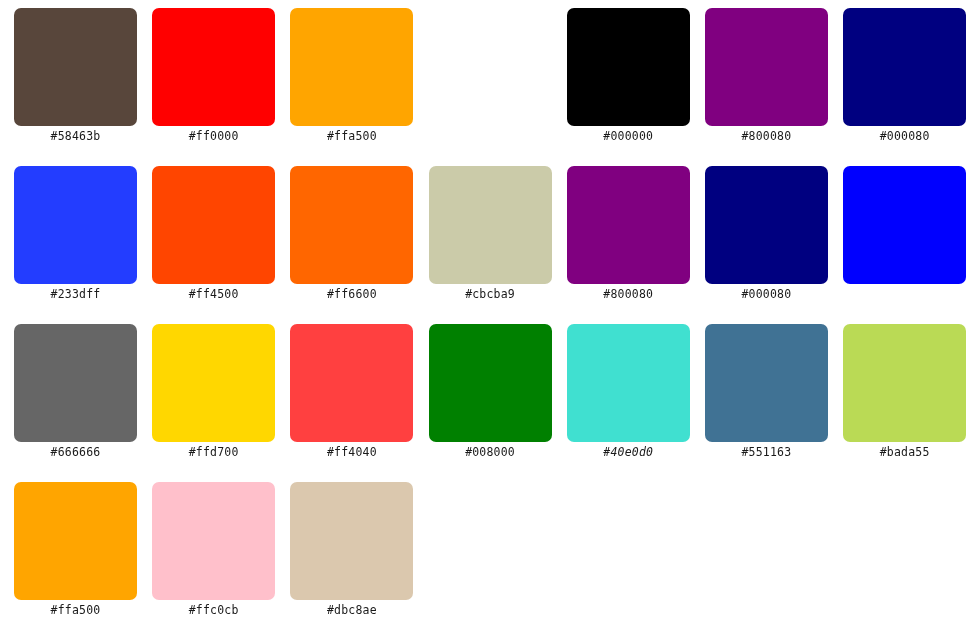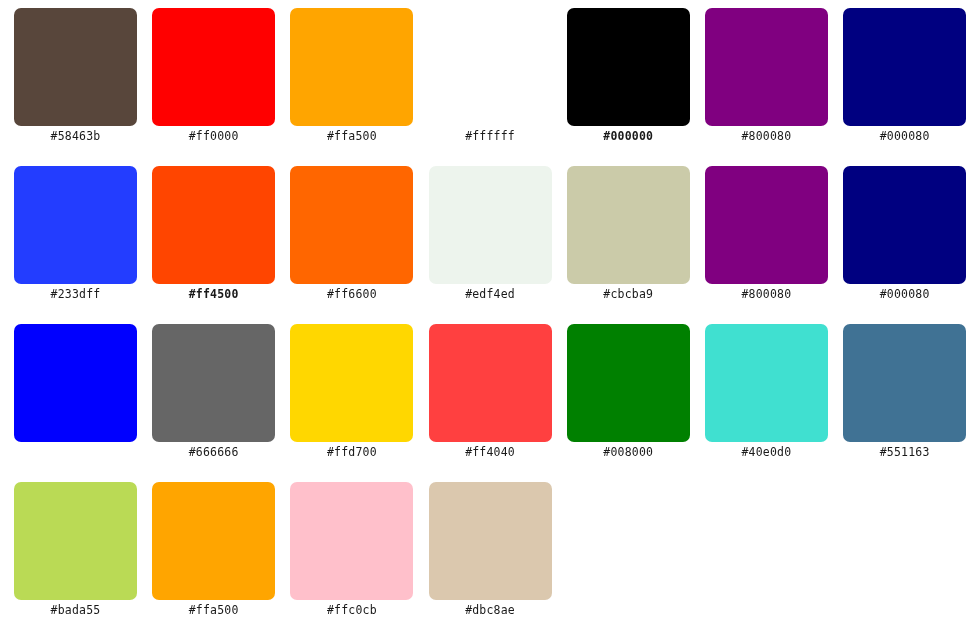--- a/index.html
+++ b/index.html
@@ -63,49 +63,44 @@
     <div class="swatch-cell">
       <div class="swatch-chip" style="background: rgb(255, 0, 0);"></div>
       <div class="swatch-label" style="color: rgb(26, 26, 26);">#ff0000</div>
     </div>
     <div class="swatch-cell">
       <div class="swatch-chip" style="background: rgb(255, 165, 0);"></div>
       <div class="swatch-label" style="color: rgb(26, 26, 26);">#ffa500</div>
     </div>
     <div class="swatch-cell">
       <div class="swatch-chip" style="background: rgb(255, 255, 255);"></div>
-      <div class="swatch-label" style="color: rgb(26, 26, 26);">#ffffff</div>
     </div>
     <div class="swatch-cell">
       <div class="swatch-chip" style="background: rgb(0, 0, 0);"></div>
-      <div class="swatch-label" style="color: rgb(26, 26, 26); font-weight: bold;">#000000</div>
+      <div class="swatch-label" style="color: rgb(26, 26, 26);">#000000</div>
     </div>
     <div class="swatch-cell">
       <div class="swatch-chip" style="background: rgb(128, 0, 128);"></div>
       <div class="swatch-label" style="color: rgb(26, 26, 26);">#800080</div>
     </div>
     <div class="swatch-cell">
       <div class="swatch-chip" style="background: rgb(0, 0, 128);"></div>
       <div class="swatch-label" style="color: rgb(26, 26, 26);">#000080</div>
     </div>
     <div class="swatch-cell">
       <div class="swatch-chip" style="background: rgb(35, 61, 255);"></div>
       <div class="swatch-label" style="color: rgb(26, 26, 26);">#233dff</div>
     </div>
     <div class="swatch-cell">
       <div class="swatch-chip" style="background: rgb(255, 69, 0);"></div>
-      <div class="swatch-label" style="color: rgb(26, 26, 26); font-weight: bold;">#ff4500</div>
+      <div class="swatch-label" style="color: rgb(26, 26, 26);">#ff4500</div>
     </div>
     <div class="swatch-cell">
       <div class="swatch-chip" style="background: rgb(255, 102, 0);"></div>
       <div class="swatch-label" style="color: rgb(26, 26, 26);">#ff6600</div>
-    </div>
-    <div class="swatch-cell">
-      <div class="swatch-chip" style="background: rgb(237, 244, 237);"></div>
-      <div class="swatch-label" style="color: rgb(26, 26, 26);">#edf4ed</div>
     </div>
     <div class="swatch-cell">
       <div class="swatch-chip" style="background: rgb(203, 203, 169);"></div>
       <div class="swatch-label" style="color: rgb(26, 26, 26);">#cbcba9</div>
     </div>
     <div class="swatch-cell">
       <div class="swatch-chip" style="background: rgb(128, 0, 128);"></div>
       <div class="swatch-label" style="color: rgb(26, 26, 26);">#800080</div>
     </div>
     <div class="swatch-cell">
@@ -126,21 +121,21 @@
     <div class="swatch-cell">
       <div class="swatch-chip" style="background: rgb(255, 64, 64);"></div>
       <div class="swatch-label" style="color: rgb(26, 26, 26);">#ff4040</div>
     </div>
     <div class="swatch-cell">
       <div class="swatch-chip" style="background: rgb(0, 128, 0);"></div>
       <div class="swatch-label" style="color: rgb(26, 26, 26);">#008000</div>
     </div>
     <div class="swatch-cell">
       <div class="swatch-chip" style="background: rgb(64, 224, 208);"></div>
-      <div class="swatch-label" style="color: rgb(26, 26, 26);">#40e0d0</div>
+      <div class="swatch-label" style="color: rgb(26, 26, 26); font-style: italic;">#40e0d0</div>
     </div>
     <div class="swatch-cell">
       <div class="swatch-chip" style="background: rgb(64, 114, 148);"></div>
       <div class="swatch-label" style="color: rgb(26, 26, 26);">#551163</div>
     </div>
     <div class="swatch-cell">
       <div class="swatch-chip" style="background: rgb(186, 218, 85);"></div>
       <div class="swatch-label" style="color: rgb(26, 26, 26);">#bada55</div>
     </div>
     <div class="swatch-cell">

